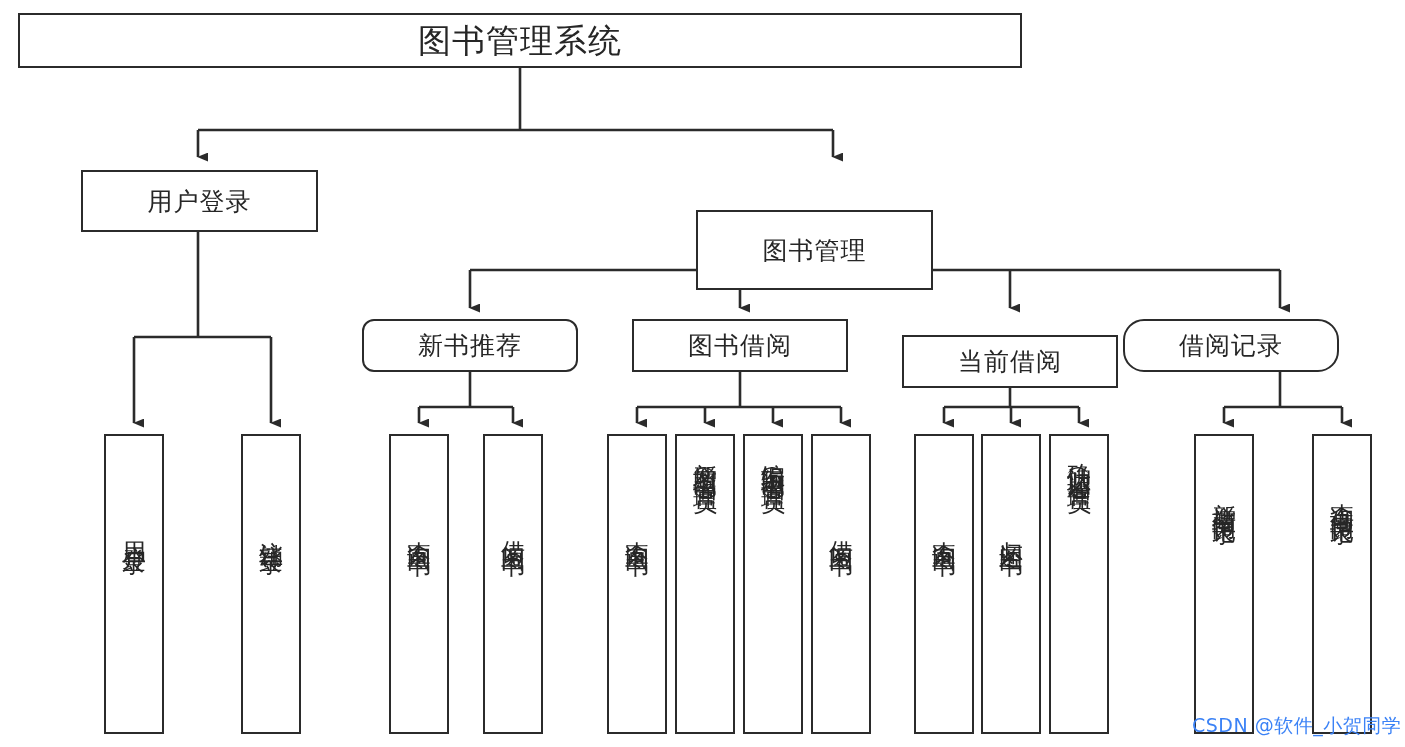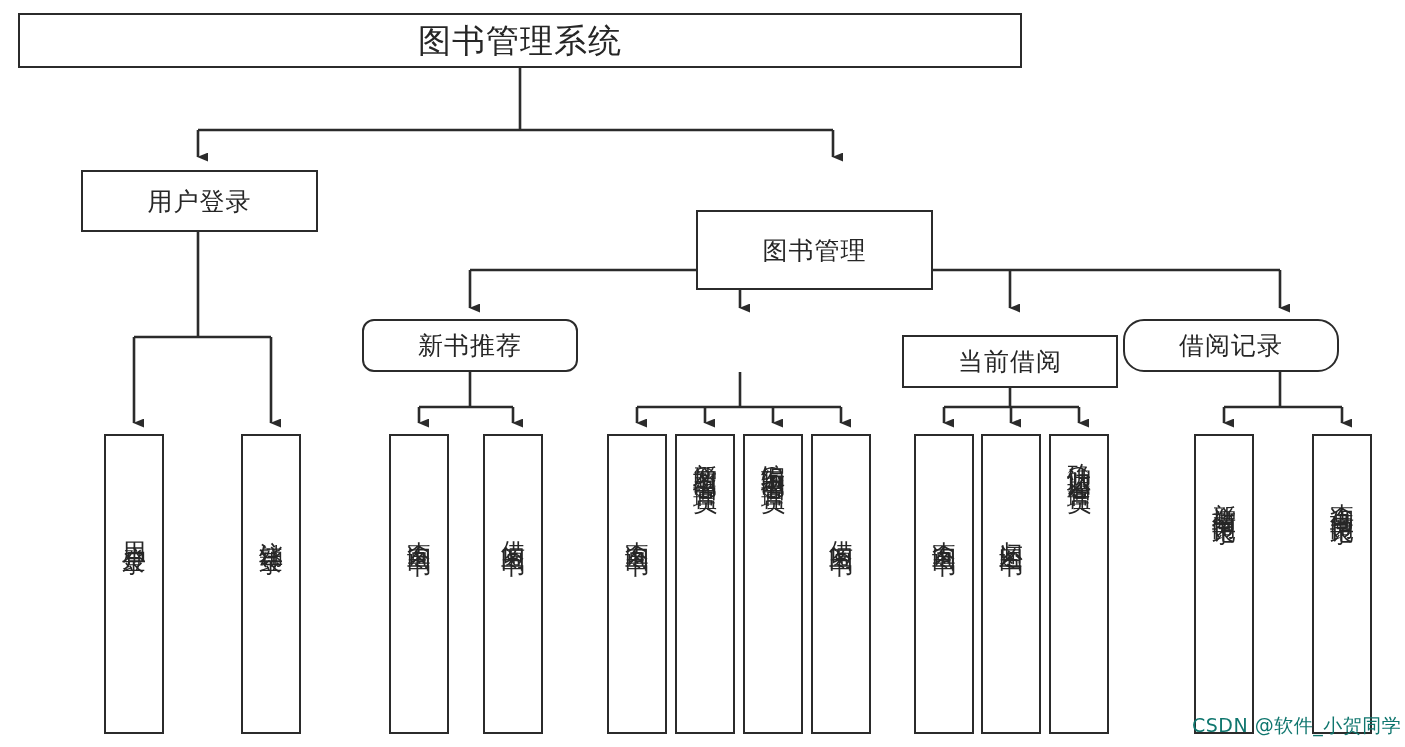--- a/index.html
+++ b/index.html
@@ -68,21 +68,21 @@
   }
   
   .node.v.short {
     padding-top: 86px;
   }
   .node.v.mid {
     padding-top: 48px;
   }
   .watermark {
     position: absolute;
-    color: #0f766e;
+    color: #3b82f6;
     font-size: 19px;
     letter-spacing: 0.5px;
     white-space: nowrap;
     user-select: none;
   }
 </style>
 </head>
 <body>
 
 <div id="diagram-canvas">
@@ -147,20 +147,23 @@
   </div>
 
   <div class="node h" style="left:696px; top:170px; width:237px; height:80px;margin-top:40px;">
     <span class="node-label">图书管理</span>
   </div>
 
   <div class="node h" style="left:362px; top:319px; width:216px; height:53px;border-radius:12px;">
     <span class="node-label">新书推荐</span>
   </div>
 
+  <div class="node h" style="left:632px; top:319px; width:216px; height:53px;">
+    <span class="node-label">图书借阅</span>
+  </div>
 
   <div class="node h" style="left:902px; top:319px; width:216px; height:53px;margin-top:16px;">
     <span class="node-label">当前借阅</span>
   </div>
 
   <div class="node h" style="left:1123px; top:319px; width:216px; height:53px;border-radius:21px;">
     <span class="node-label">借阅记录</span>
   </div>
 
   <div class="node v short" style="left:104px; top:434px; width:60px; height:300px;">

